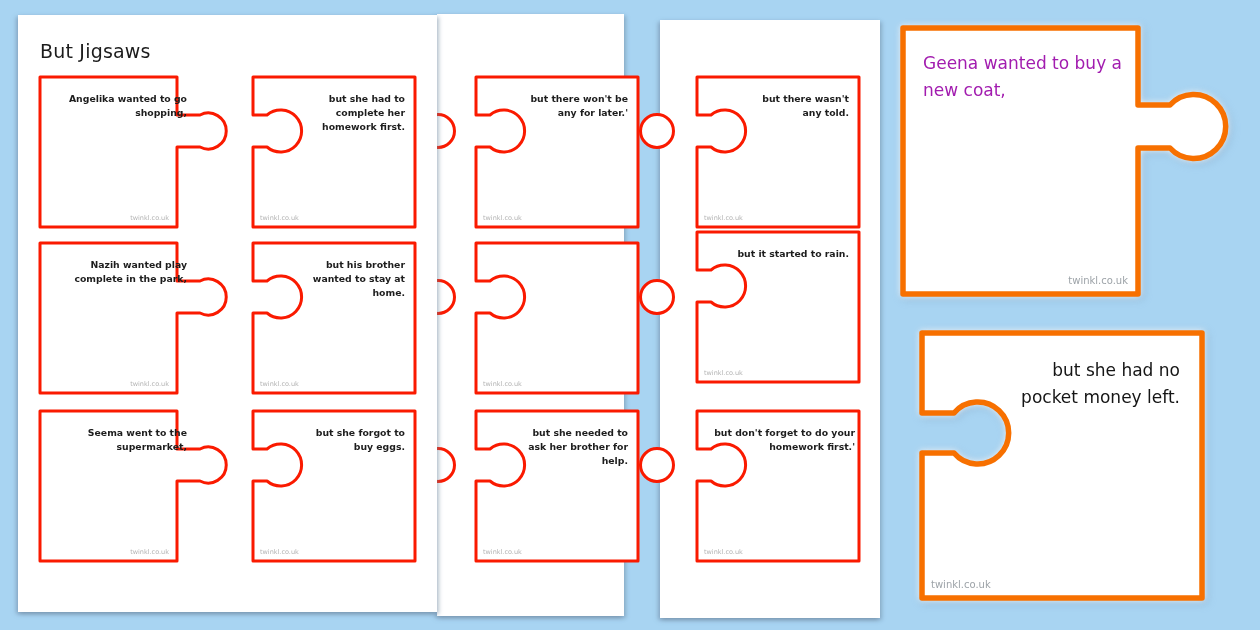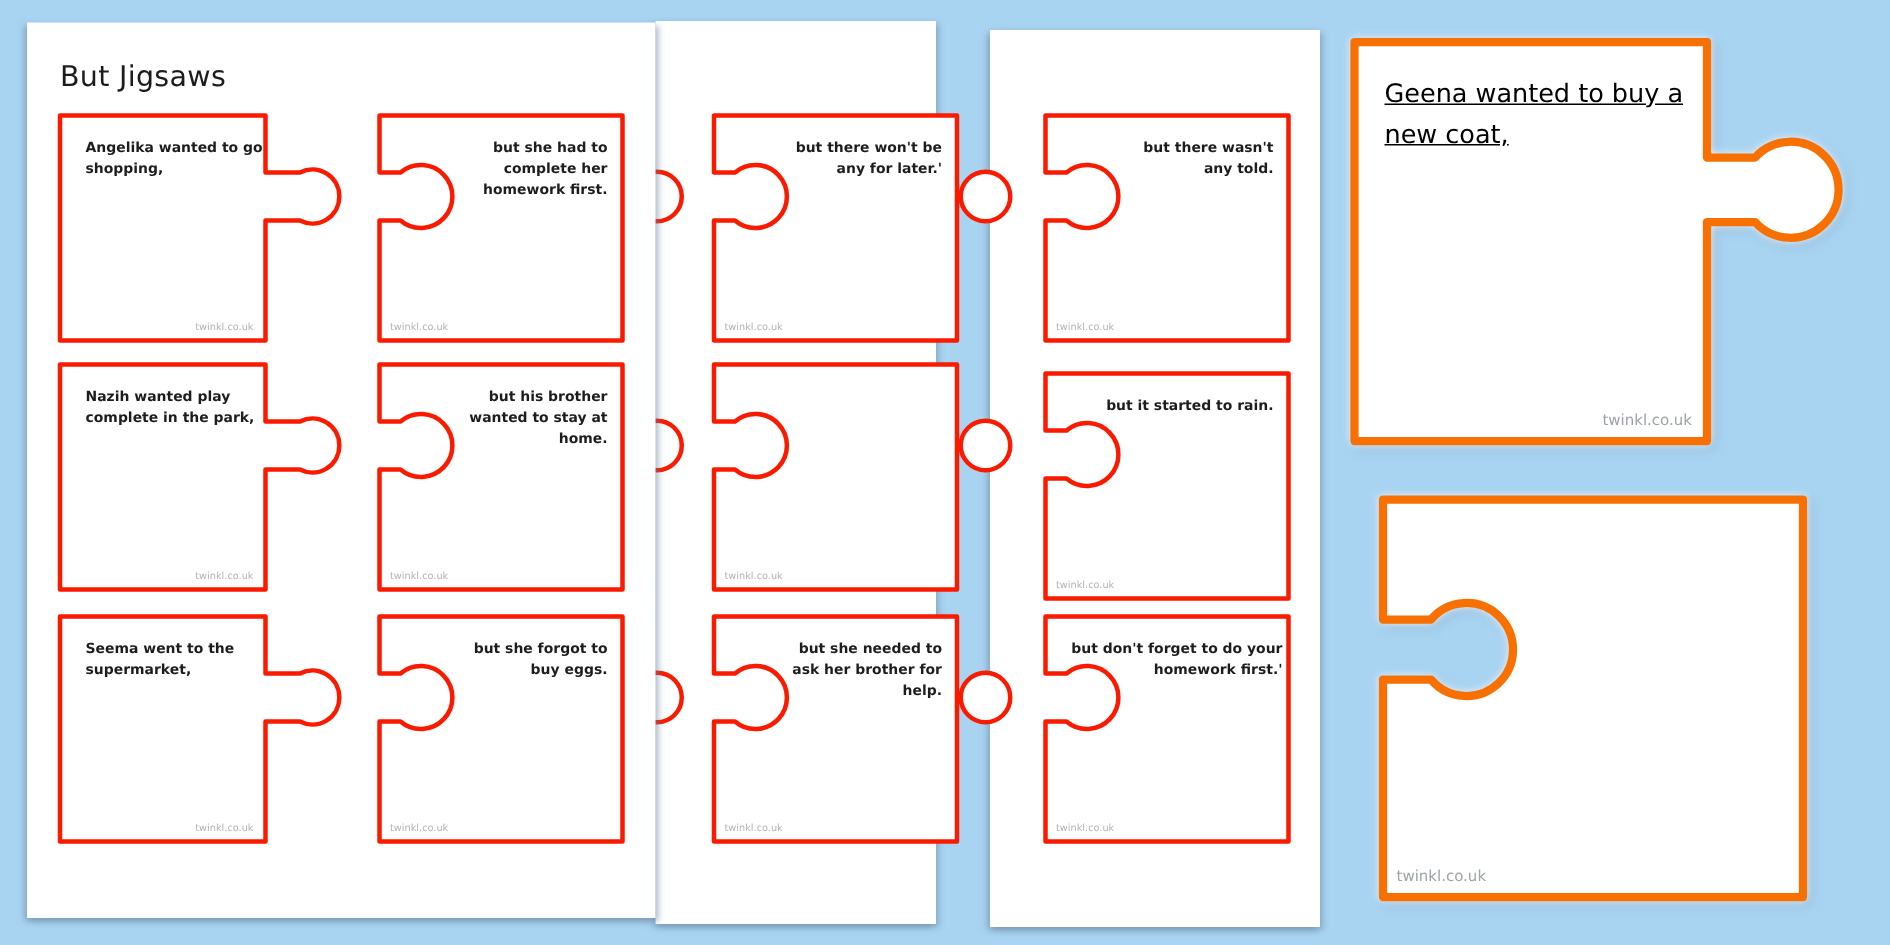--- a/index.html
+++ b/index.html
@@ -6,38 +6,38 @@
   .stage{position:relative;width:1260px;height:630px;overflow:hidden;
          font-family:"DejaVu Sans","Liberation Sans",sans-serif;background:#a8d4f2;}
   .page{position:absolute;background:#ffffff;
         box-shadow:-2px 2px 4px rgba(105,130,155,.5),2px 2px 4px rgba(105,130,155,.45);}
   .page1{left:18px;top:15px;width:419px;height:597px;z-index:3;}
   .page2{left:437px;top:14px;width:187px;height:602px;z-index:2;}
   .page3{left:660px;top:20px;width:220px;height:598px;z-index:1;}
   .title{position:absolute;left:22px;top:25px;font-size:19px;color:#1c1c1c;letter-spacing:.2px;}
   .piece{position:absolute;}
   .piece svg{position:absolute;left:-3px;top:-3px;overflow:visible;}
-  .pL{width:137px;height:150px;}
+  .pL{width:137px;height:150px;text-align:right;}
   .pR{width:162px;height:150px;}
   .ltext{position:absolute;left:17px;top:15px;width:130px;
          font-size:9.3px;font-weight:700;line-height:1.5;color:#1d1d1d;}
   .rtext{position:absolute;right:10px;top:15px;width:118px;text-align:right;
          font-size:9.3px;font-weight:700;line-height:1.5;color:#1d1d1d;}
   .wm{position:absolute;font-size:6.5px;color:#b3b3b3;white-space:nowrap;}
   .wm-br{right:8px;bottom:5px;}
   .wm-bl{left:7px;bottom:5px;}
   .peek{position:absolute;width:36px;height:36px;border-radius:50%;
         background:#fff;border:3px solid #fa1a00;box-sizing:border-box;}
   .big{position:absolute;z-index:4;}
   .big svg{position:absolute;left:-6px;top:-6px;overflow:visible;
            filter:drop-shadow(0 0 3px rgba(255,255,255,.9)) drop-shadow(2px 2px 3px rgba(110,145,180,.4));}
   .bigA{left:903px;top:28px;width:235px;height:266px;}
   .bigB{left:922px;top:333px;width:280px;height:265px;}
   .btextL{position:absolute;left:20px;top:22px;width:200px;
-          font-size:17px;line-height:1.6;color:#000000;text-decoration:underline;}
+          font-size:17px;line-height:1.6;color:#a21caf;}
   .btextR{position:absolute;right:22px;top:24px;width:175px;text-align:right;
           font-size:17px;line-height:1.6;color:#151515;}
   .bwm{position:absolute;font-size:10px;color:#9da3a8;white-space:nowrap;}
   .bwm-br{right:10px;bottom:8px;}
   .bwm-bl{left:9px;bottom:8px;}
 </style>
 </head>
 <body>
 
 <div class="stage">
@@ -123,21 +123,21 @@
     <div class="peek" style="left:-21px;top:259px"></div>
     <div class="peek" style="left:-21px;top:427px"></div>
 
     <div class="piece pR" style="left:37px;top:57px">
       <svg width="168" height="156" viewBox="-3 -3 168 156">
         <path d="M0 0 H162 V150 H0 V70 H14 A21 21 0 1 0 14 38 H0 Z" fill="#ffffff" stroke="#fa1a00" stroke-width="3" stroke-linejoin="round"></path>
       </svg>
       <div class="rtext" style="width:98px">but there wasn't any told.</div>
       <div class="wm wm-bl">twinkl.co.uk</div>
     </div>
-    <div class="piece pR" style="left:37px;top:229px">
+    <div class="piece pR" style="left:37px;top:212px">
       <svg width="168" height="156" viewBox="-3 -3 168 156">
         <path d="M0 0 H162 V150 H0 V70 H14 A21 21 0 1 0 14 38 H0 Z" fill="#ffffff" stroke="#fa1a00" stroke-width="3" stroke-linejoin="round"></path>
       </svg>
       <div class="rtext" style="width:140px">but it started to rain.</div>
       <div class="wm wm-bl">twinkl.co.uk</div>
     </div>
     <div class="piece pR" style="left:37px;top:391px">
       <svg width="168" height="156" viewBox="-3 -3 168 156">
         <path d="M0 0 H162 V150 H0 V70 H14 A21 21 0 1 0 14 38 H0 Z" fill="#ffffff" stroke="#fa1a00" stroke-width="3" stroke-linejoin="round"></path>
       </svg>
@@ -151,16 +151,17 @@
       <path d="M0 0 H235 V77 H267 A32 32 0 1 1 267 120 H235 V266 H0 Z" fill="#ffffff" stroke="#f77000" stroke-width="5.5" stroke-linejoin="round"></path>
     </svg>
     <div class="btextL">Geena wanted to buy a new coat,</div>
     <div class="bwm bwm-br">twinkl.co.uk</div>
   </div>
 
   <div class="big bigB">
     <svg width="292" height="277" viewBox="-6 -6 292 277">
       <path d="M0 0 H280 V265 H0 V120 H32 A31 31 0 1 0 32 80 H0 Z" fill="#ffffff" stroke="#f77000" stroke-width="5.5" stroke-linejoin="round"></path>
     </svg>
+    <div class="btextR">but she had no pocket money left.</div>
     <div class="bwm bwm-bl">twinkl.co.uk</div>
   </div>
 
 </div>
 
 </body></html>

